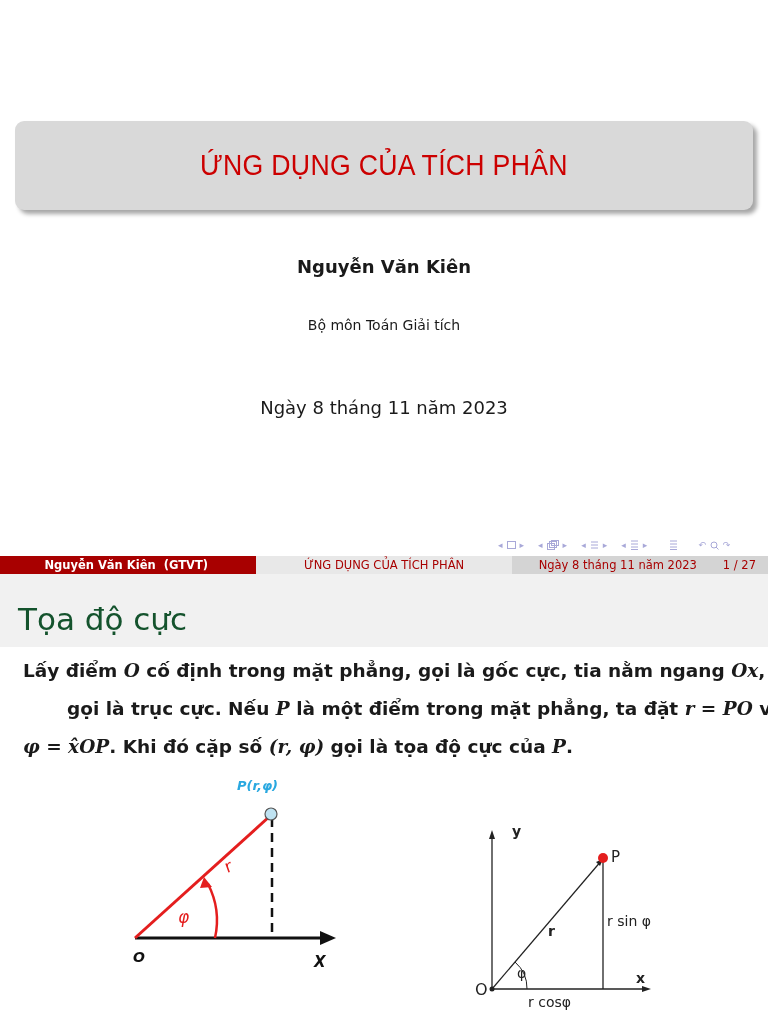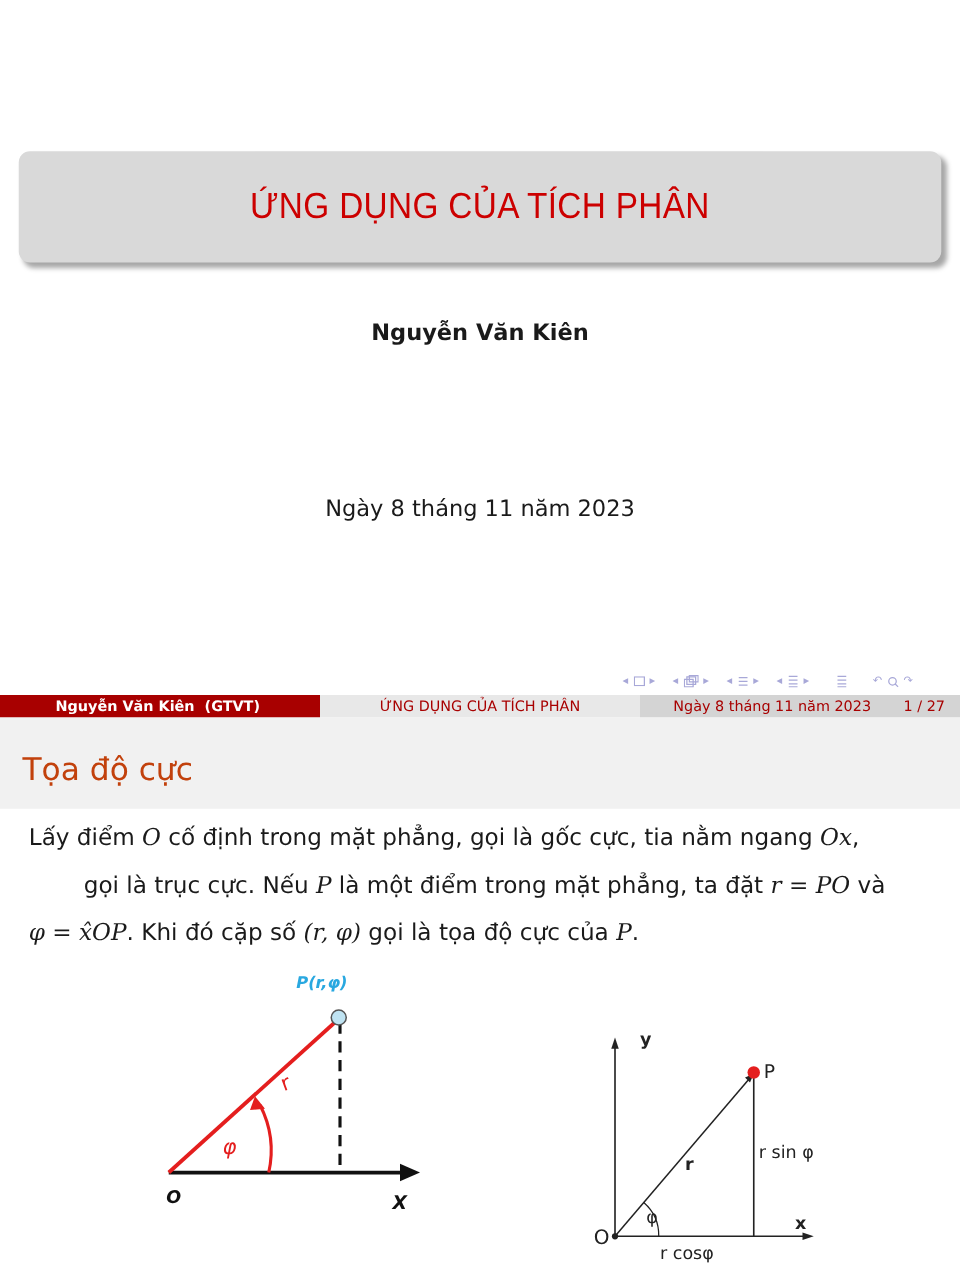--- a/index.html
+++ b/index.html
@@ -63,45 +63,46 @@
       width: 256px; background: #d4d4d4; color: #a80000;
       display: flex; align-items: center; justify-content: flex-end; padding-right: 12px;
     }
     .foot-date .pg { margin-left: 26px; }
 
     
     .frametitle-bar {
       position: absolute; left: 0; top: 574px; width: 768px; height: 73px; background: #f1f1f1;
     }
     .frametitle {
-      position: absolute; left: 18px; top: 601px; color: #c2410c;
-      font-family: "DejaVu Sans", sans-serif; font-size: 25px; font-weight: normal;
+      position: absolute; left: 18px; top: 601px; color: #14532d;
+      font-family: "DejaVu Sans", sans-serif; font-size: 31px; font-weight: normal;
     }
     .para {
       position: absolute; left: 23px; width: 730px; font-family: "DejaVu Sans", sans-serif;
-      font-size: 18.5px; color: #1a1a1a; white-space: nowrap;
+      font-size: 18.5px; color: #1a1a1a; white-space: nowrap; font-weight: bold;
     }
     .para.p1 { top: 660px; }
     .para.p2 { top: 698px; margin-left: 44px; }
     .para.p3 { top: 736px; }
     .para i { font-family: "DejaVu Serif", serif; font-style: italic; }
 
     .fig { position: absolute; }
     .fig-left { left: 120px; top: 760px; width: 240px; height: 220px; }
     .fig-right { left: 460px; top: 820px; width: 220px; height: 190px; }
     .fig svg text { font-family: "DejaVu Sans", sans-serif; }
   </style>
 </head>
 <body>
 
 <div class="slide1">
   <div class="title-box">
     <span class="title">ỨNG DỤNG CỦA TÍCH PHÂN</span>
   </div>
   <div class="author">Nguyễn Văn Kiên</div>
+  <div class="inst l1">Bộ môn Toán Giải tích</div>
   <div class="date-main">Ngày 8 tháng 11 năm 2023</div>
 
   <div class="nav">
     <div class="grp">
       <span>◂</span>
       <span>
           <svg width="9" height="8">
             <rect x="0.5" y="0.5" width="8" height="7" fill="none" stroke="#a8a8d8"></rect>
           </svg>
         </span>

